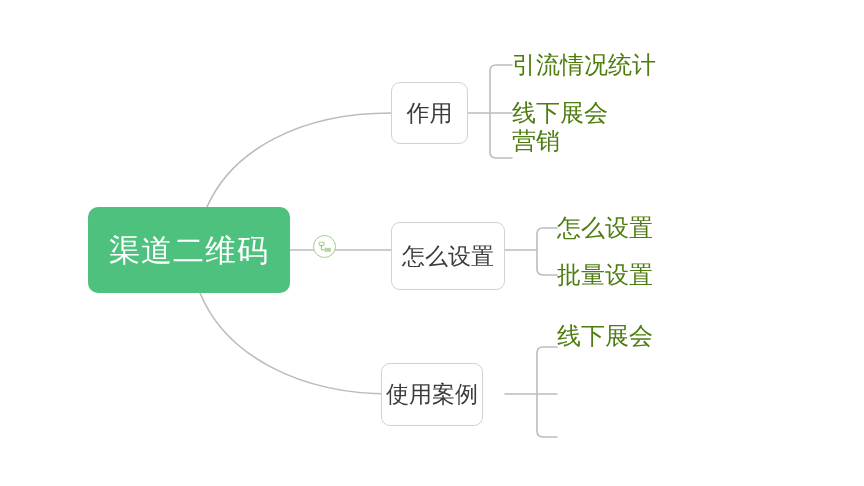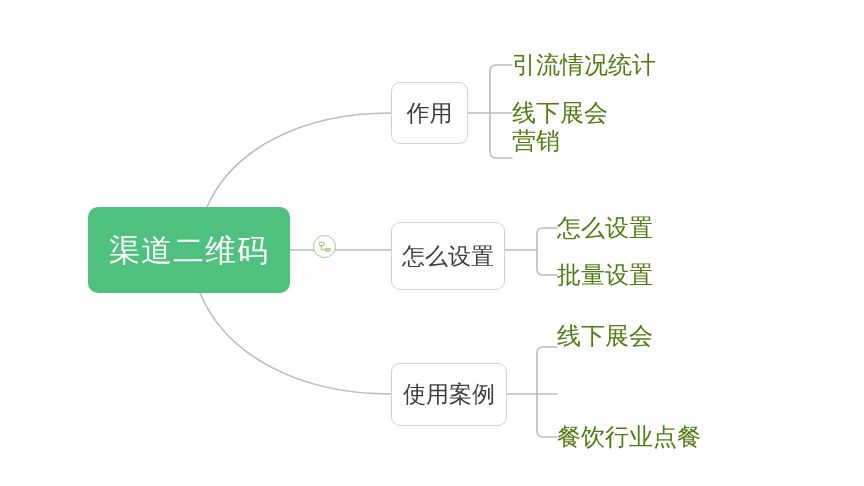--- a/index.html
+++ b/index.html
@@ -60,21 +60,21 @@
     box-sizing: border-box;
   }
   .branch-label {
     color: #3c3c3c;
     font-size: 23px;
     line-height: 1;
     white-space: nowrap;
   }
   #branch-0 { left: 391px; top: 82px;  width: 77px;  height: 62px; }
   #branch-1 { left: 391px; top: 222px; width: 114px; height: 68px; }
-  #branch-2 { left: 391px; top: 363px; width: 116px; height: 63px; }
+  #branch-2 { left: 381px; top: 363px; width: 102px; height: 63px; }
 
   
   .leaf-label {
     position: absolute;
     color: #4d7c0f;
     font-size: 24px;
     line-height: 1;
     white-space: nowrap;
     transform: translateY(-50%);
   }
@@ -148,15 +148,14 @@
   <div class="branch-node" id="branch-1">
     <span class="branch-label">怎么设置</span>
   </div>
   <div class="leaf-label" style="left:557px; top:228px;">怎么设置</div>
   <div class="leaf-label" style="left:557px; top:275px;">批量设置</div>
 
   <div class="branch-node" id="branch-2">
     <span class="branch-label">使用案例</span>
   </div>
   <div class="leaf-label" style="left:557px; top:336px;">线下展会</div>
-  <div class="leaf-label" style="left:557px; top:437px;">餐饮行业点餐</div>
 
 </div>
 
 </body></html>

